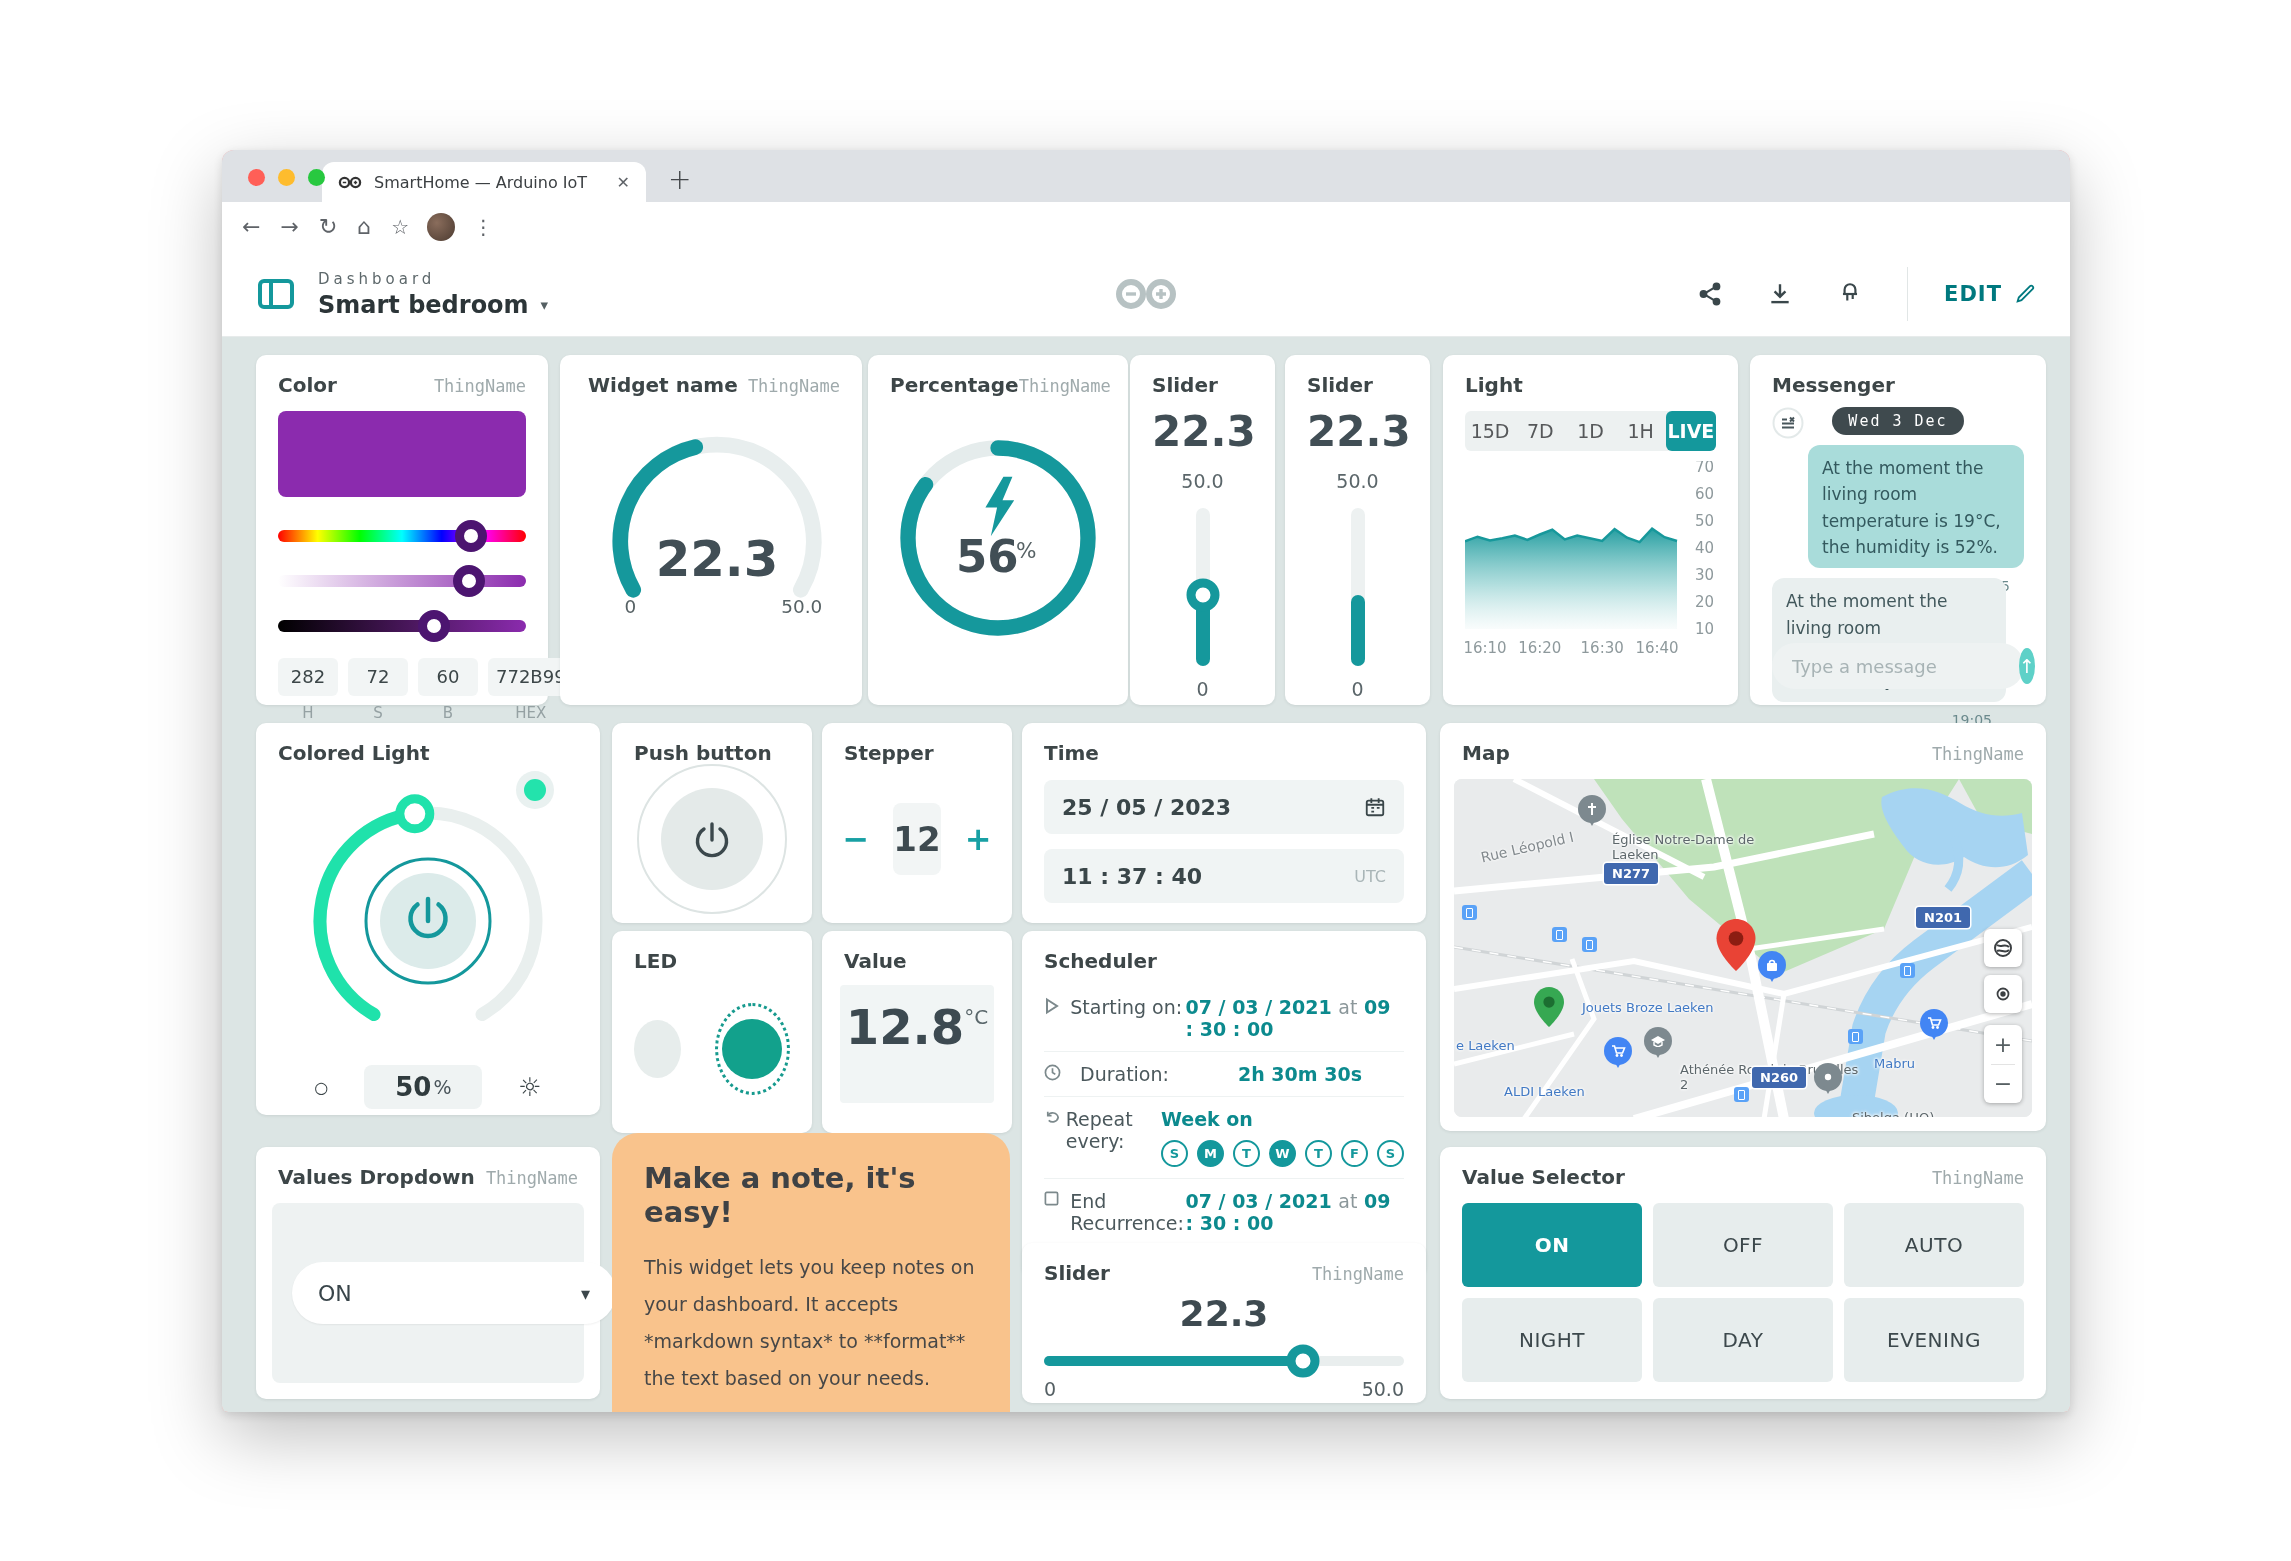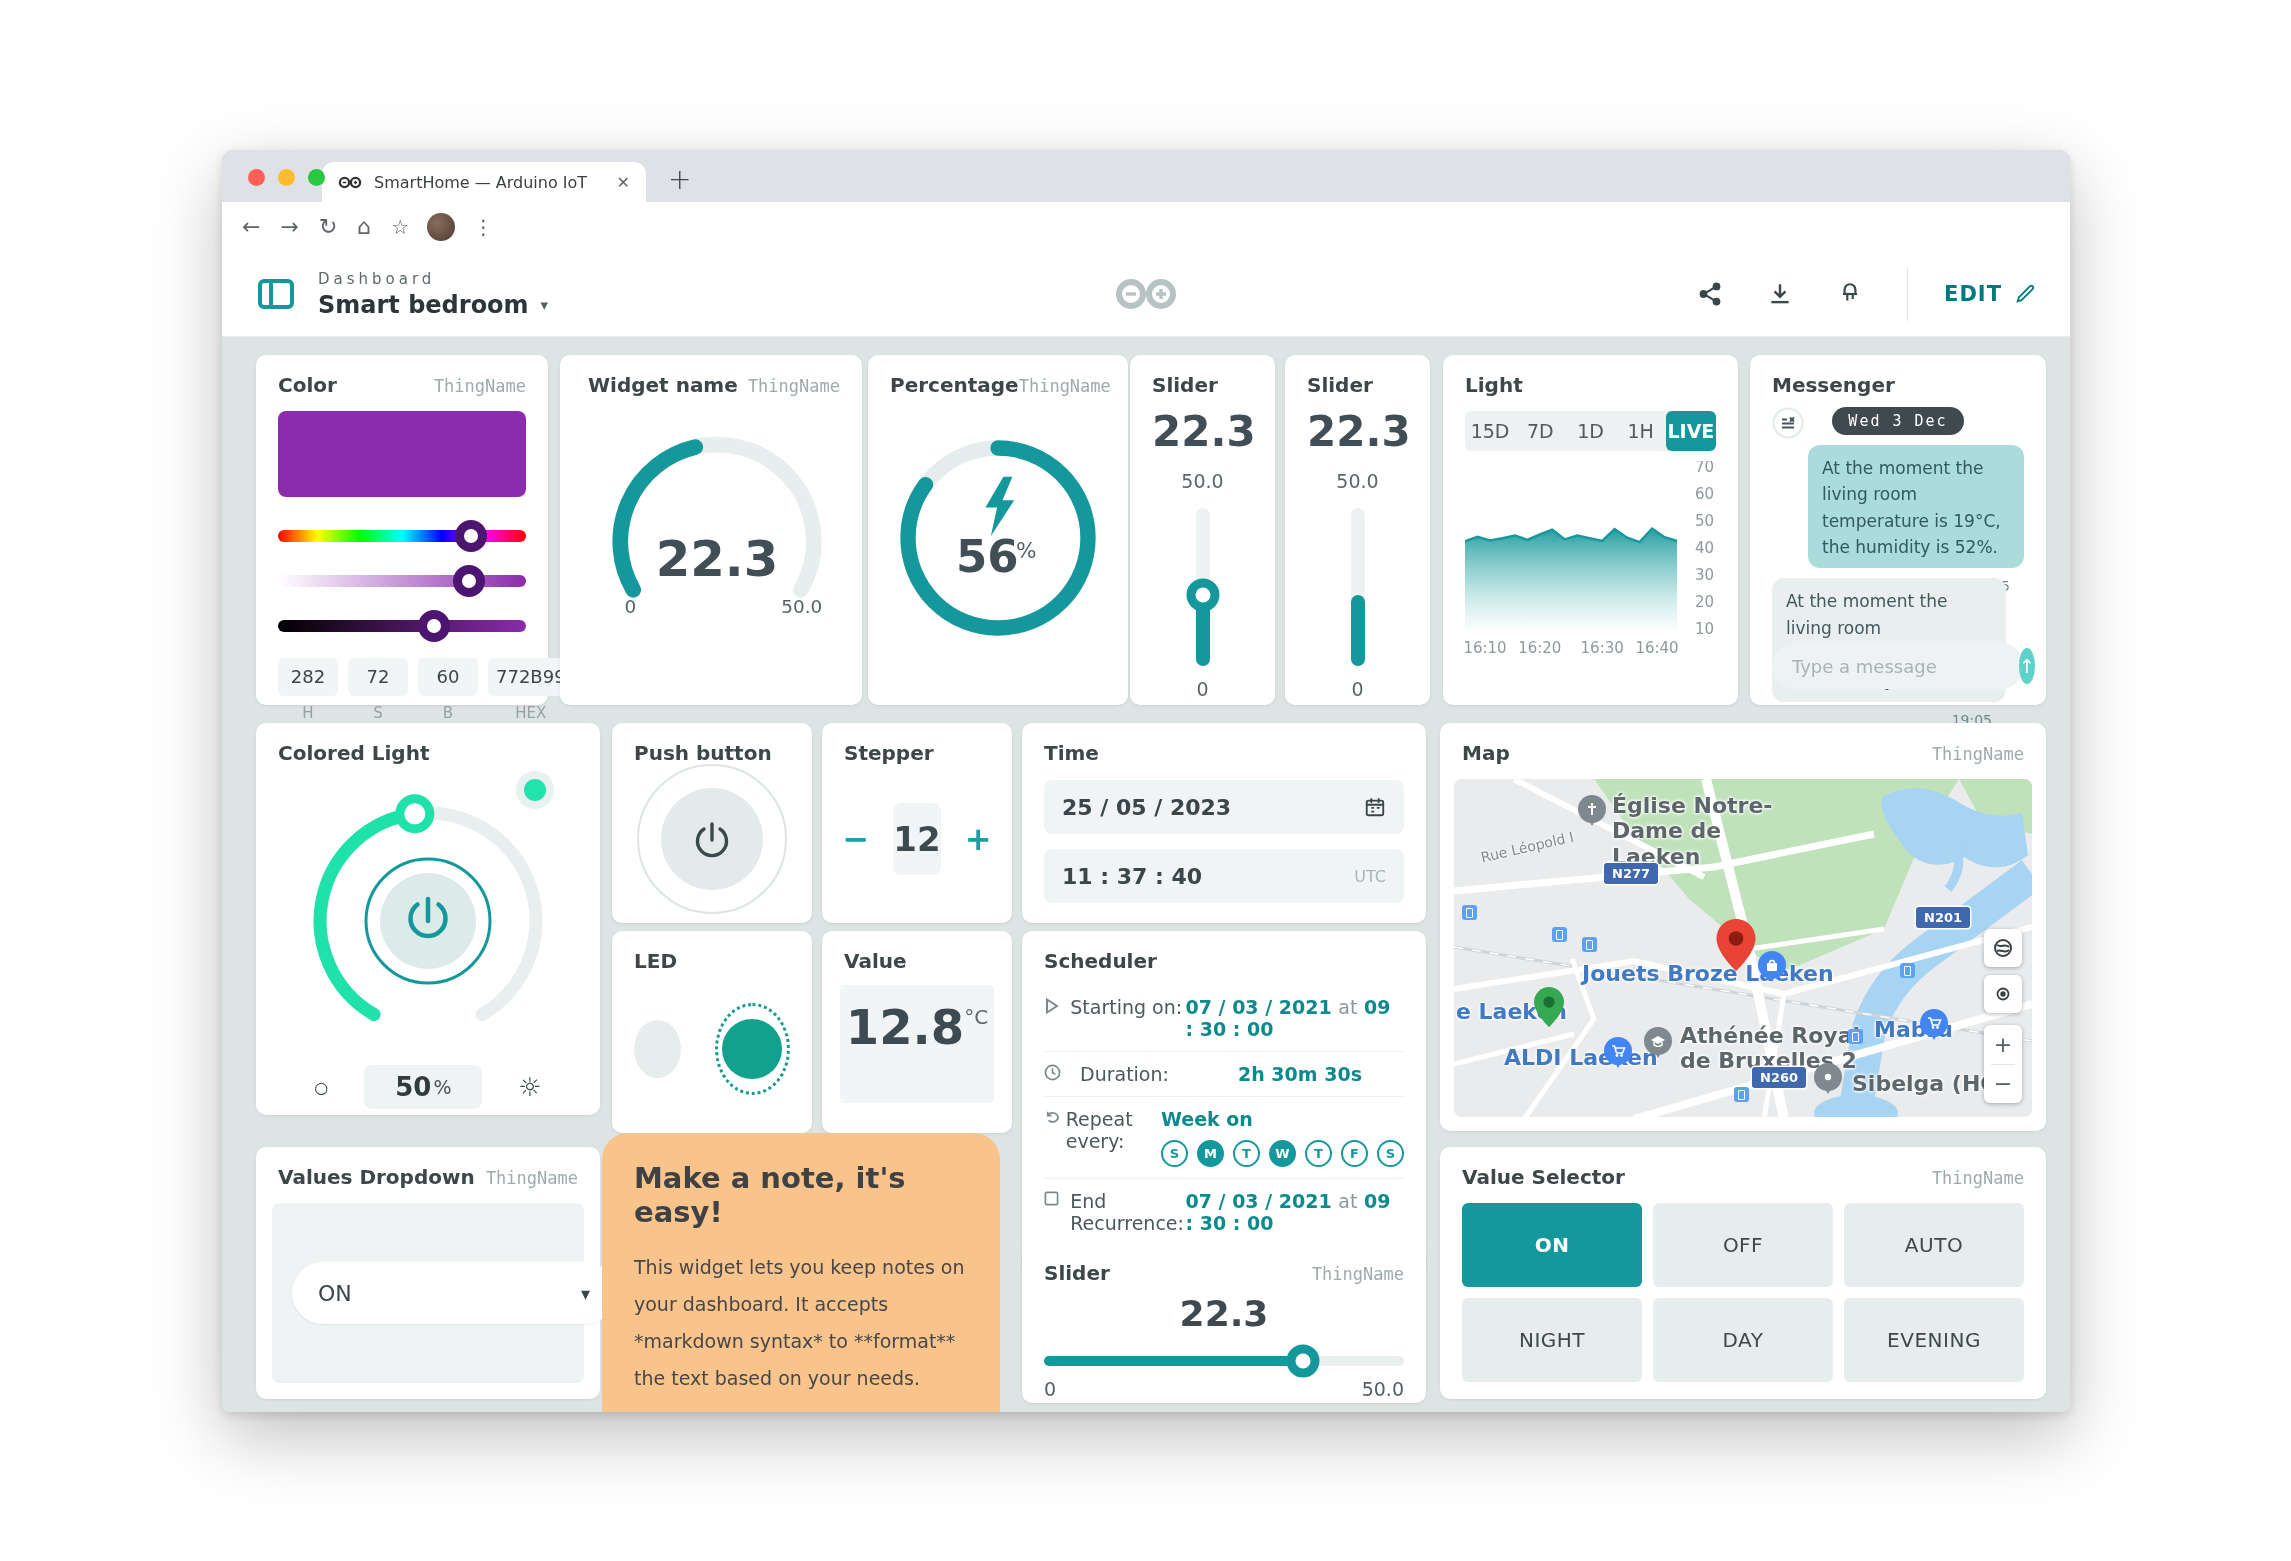--- a/index.html
+++ b/index.html
@@ -135,22 +135,22 @@
   .sch-val{color:#0c8a8e;font-weight:bold;}
   .sch-at{color:#8b979a;font-weight:normal;}
   .days{display:flex;gap:9px;margin-top:10px;}
   .day{width:27px;height:27px;border:2px solid #14989c;border-radius:50%;display:flex;align-items:center;
     justify-content:center;font-size:13px;font-weight:bold;color:#14989c;box-sizing:border-box;}
   .day.on{background:#14989c;color:#fff;}
   .sch-footer{position:absolute;bottom:12px;left:0;right:0;text-align:center;font-size:17px;color:#9aa6a8;}
   
   .map-area{position:absolute;left:14px;right:14px;top:56px;bottom:14px;border-radius:8px;overflow:hidden;
     background:#e9ebed;}
-  .map-label{position:absolute;font-size:22px;color:#5d676b;font-weight:700;line-height:1.15;
-    text-shadow:0 0 3px #fff,0 0 3px #fff,0 0 4px #fff;}
+  .map-label{position:absolute;font-size:13px;color:#5d676b;font-weight:400;line-height:1.15;
+    text-shadow:0 0 3px #fff,0 0 3px #fff,0 0 4px #fff;margin-top:40px;}
   .map-biz{color:#4179c4;}
   .map-street{position:absolute;font-size:14px;color:#82898d;transform:rotate(-13deg);
     text-shadow:0 0 3px #fff,0 0 3px #fff;}
   .badge{position:absolute;background:#4068ae;color:#fff;font-size:13px;font-weight:bold;
     padding:3px 8px;border-radius:3px;box-shadow:0 0 0 1.5px #fff;}
   .poi{position:absolute;width:28px;height:28px;border-radius:50%;display:flex;align-items:center;
     justify-content:center;}
   .poi::after{content:"";position:absolute;left:50%;bottom:-8px;transform:translateX(-50%);
     border:5px solid transparent;border-top-width:9px;}
   .poi-blue{background:#4285f4;}.poi-blue::after{border-top-color:#4285f4;}
@@ -722,21 +722,21 @@
           <span class="thing">ThingName</span>
         </div>
       <div class="dd-panel">
         <div class="dd-pill">
           <span>ON</span>
           <span class="dd-caret">▾</span>
         </div>
       </div>
     </div>
 
-    <div class="card note-card" style="left:380px;top:796px;width:398px;height:339px;border-radius:26px;">
+    <div class="card note-card" style="left:390px;top:796px;width:398px;height:339px;border-radius:26px;">
       <div class="note-h">Make a note, it's easy!</div>
       <div class="note-b">This widget lets you keep notes on your dashboard. It accepts *markdown syntax* to **format** the text based on your needs.</div>
     </div>
 
     <div class="card" style="left:800px;top:906px;width:404px;height:160px;">
       <div class="w-head">
           <span class="w-title">Slider</span>
           <span class="thing">ThingName</span>
         </div>
       <div class="hs-val">22.3</div>

